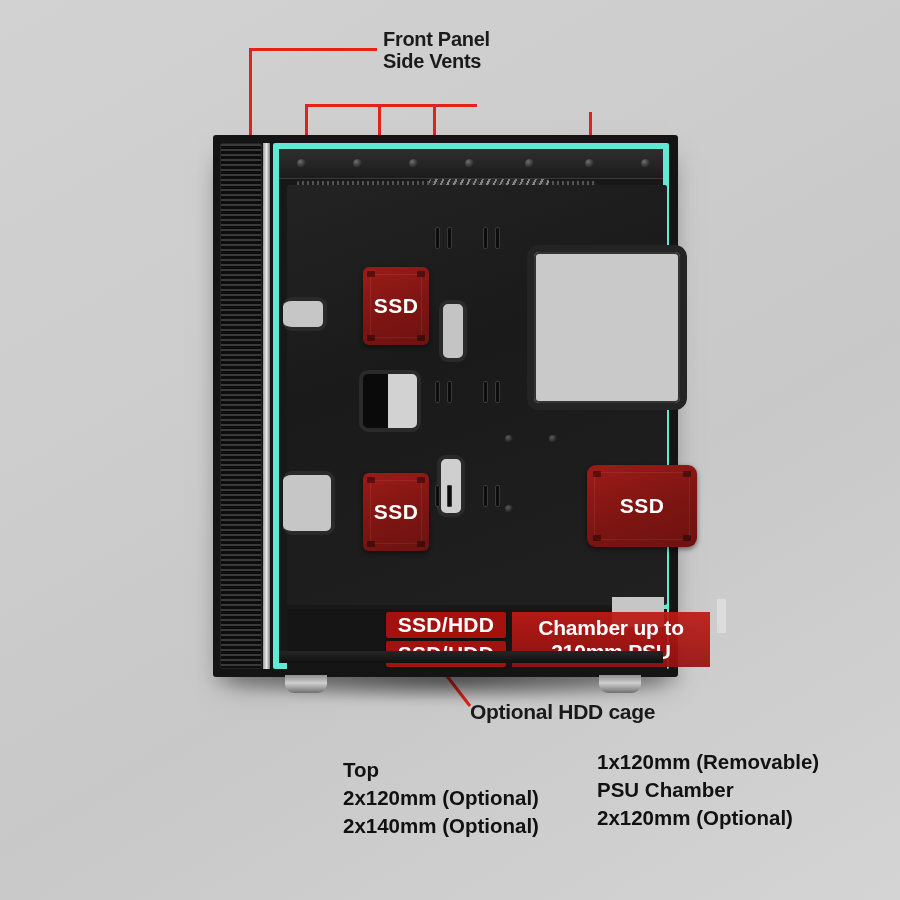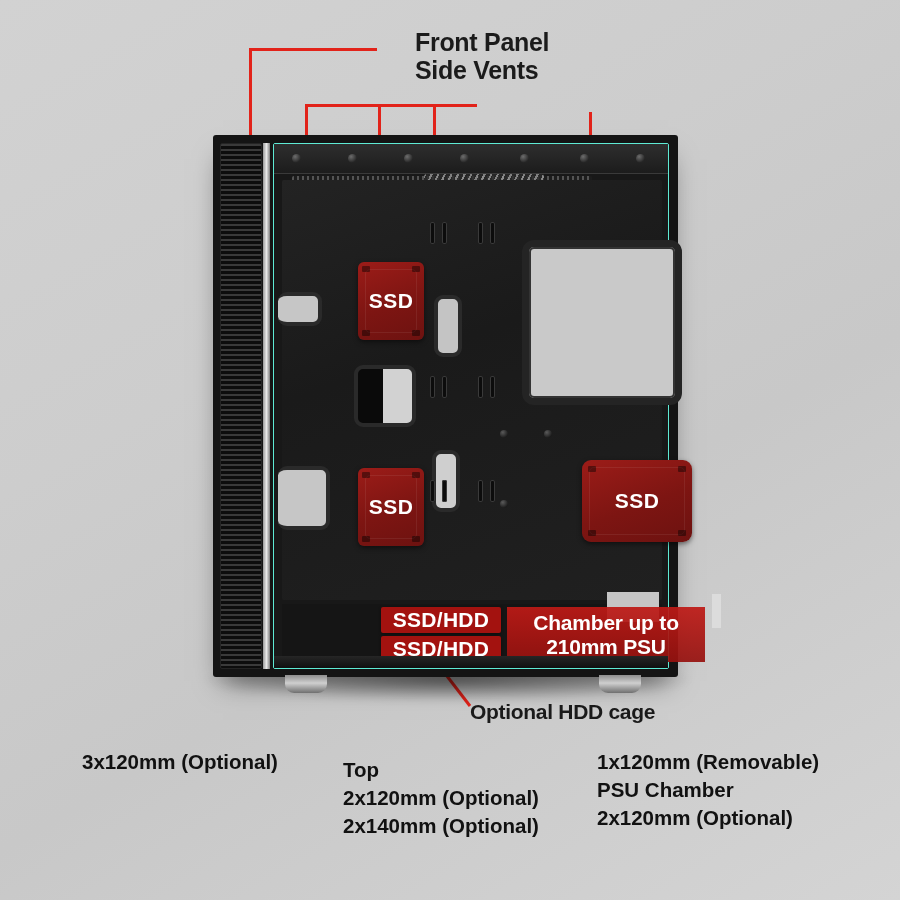--- a/index.html
+++ b/index.html
@@ -8,21 +8,21 @@
     font-family:"Liberation Sans", sans-serif;
     background:linear-gradient(150deg,#d2d2d2 0%,#cdcdcd 35%,#c8c8c8 60%,#d4d4d4 100%);
   }
   .stage{position:absolute;inset:0;}
 
   
   .callout-text{
     position:absolute;color:#1b1b1b;font-weight:bold;
     letter-spacing:-0.3px;line-height:1.12;white-space:pre-line;
   }
-  #label-front-panel{left:383px;top:28px;font-size:25px;margin-left:32px;}
+  #label-front-panel{left:383px;top:28px;font-size:20px;}
   #label-cable{left:482px;top:88px;font-size:25px;}
   #label-hdd{left:470px;top:700px;font-size:21px;}
 
   
   .ln{position:absolute;background:#e2231a;}
   .ln-h{height:3px;}
   .ln-v{width:3px;}
 
   .dot-solid{position:absolute;width:22px;height:22px;border-radius:50%;background:#e2231a;}
   .dot-ring{position:absolute;width:25px;height:25px;border-radius:50%;
@@ -48,21 +48,21 @@
     background:repeating-linear-gradient(to bottom,
       #3a3a3a 0px,#3a3a3a 2px,#0d0d0d 2px,#0d0d0d 5px);
     border-radius:2px;border:1px solid #242424;box-sizing:border-box;
   }
   #vent-gloss{position:absolute;left:50px;top:8px;width:7px;height:526px;
     background:linear-gradient(to right,#9a9a9a,#e8e8e8,#7d7d7d);}
 
   
   #inner{
     position:absolute;left:60px;top:8px;width:396px;height:526px;
-    background:#181818;border:1px solid #5eead4;box-sizing:border-box;border-radius:2px;
+    background:#181818;border:6px solid #5eead4;box-sizing:border-box;border-radius:2px;
   }
   #topbar{
     position:absolute;left:0;top:0;width:100%;height:30px;
     background:linear-gradient(to bottom,#2e2e2e,#1c1c1c);
     border-bottom:1px solid #3a3a3a;box-sizing:border-box;
   }
   .screw{position:absolute;width:9px;height:9px;border-radius:50%;
     background:radial-gradient(circle at 35% 30%,#6d6d6d,#242424 70%);top:10px;}
 
   #tray{
@@ -268,21 +268,20 @@
                   background:linear-gradient(to bottom,#262626,#101010);"></div>
     </div>
 
     <div class="foot" style="left:72px;"></div>
     <div class="foot" style="left:386px;"></div>
   </div>
 
   <div id="specs">
 
     <div class="spec-col" id="spec-front">
-      <div>3x120mm (Optional)</div>
     </div>
 
     <div class="spec-col" id="spec-top">
       <div class="head">Top</div>
       <div>2x120mm (Optional)</div>
       <div>2x140mm (Optional)</div>
     </div>
 
     <div class="spec-col" id="spec-rear">
       <div>1x120mm (Removable)</div>

